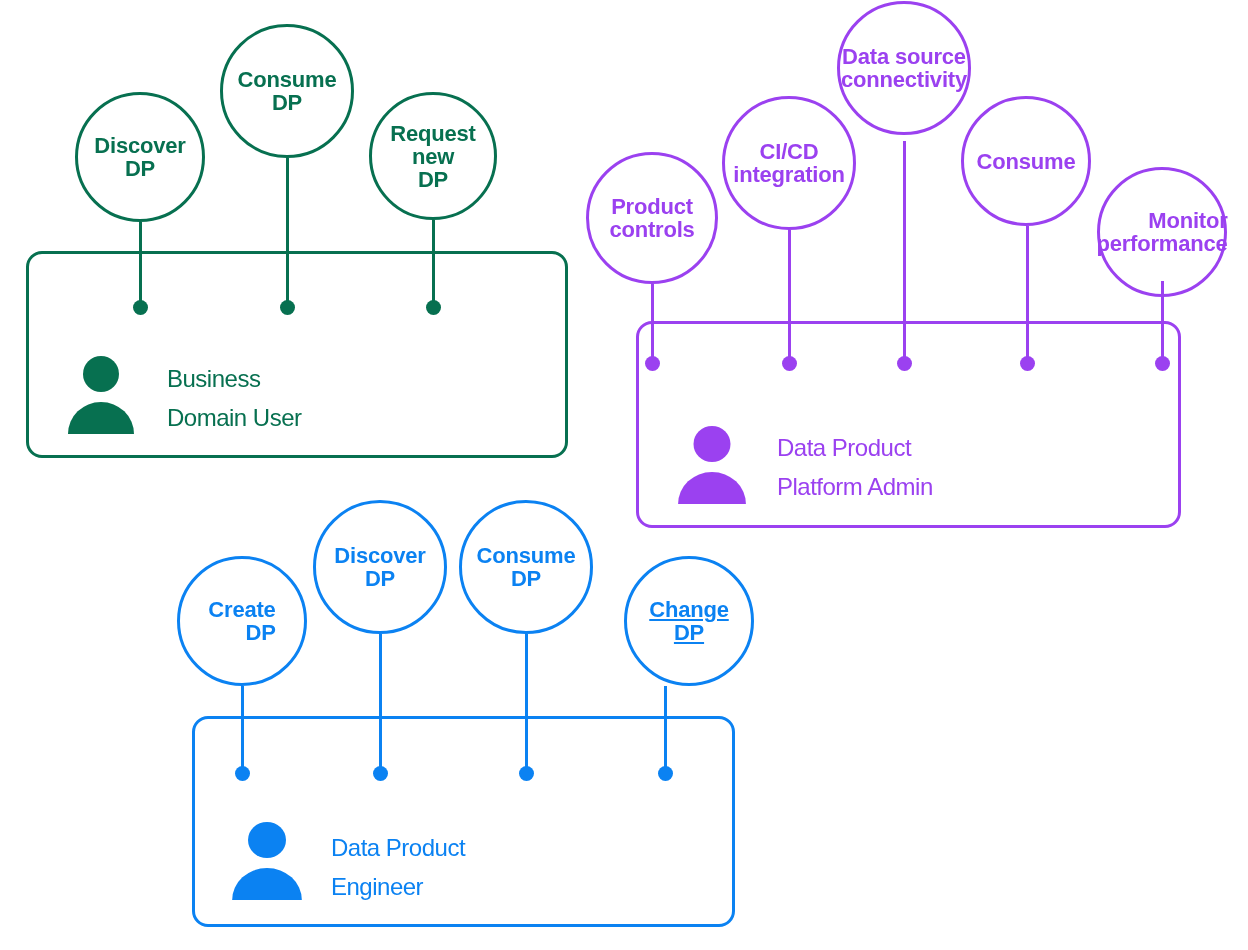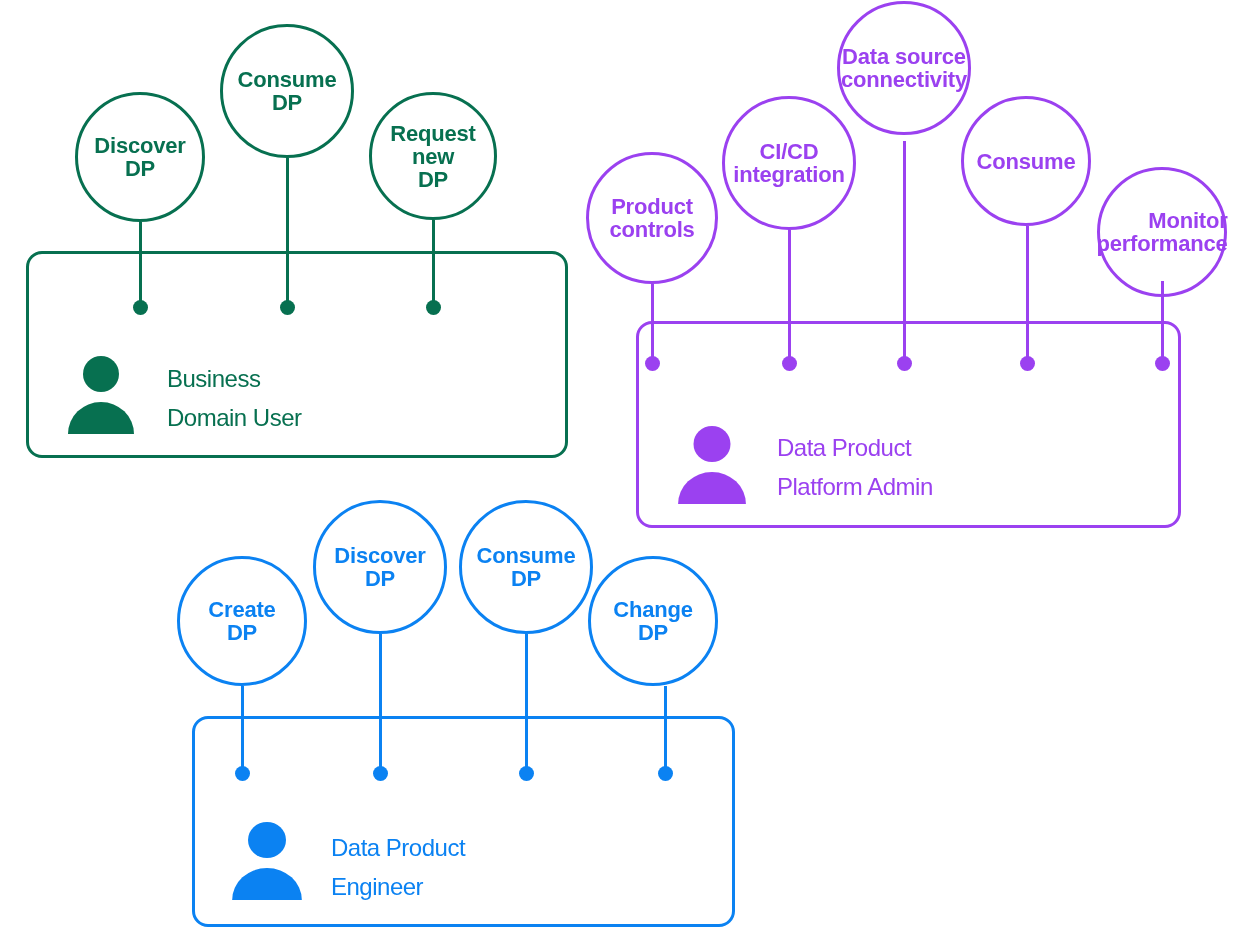--- a/index.html
+++ b/index.html
@@ -134,27 +134,27 @@
     <div class="vline c-blue" style="left:524.5px;top:634px;height:139px;"></div>
     <div class="vline c-blue" style="left:663.5px;top:686px;height:87px;"></div>
 
     <div class="rolebox c-blue" style="left:192px;top:716px;width:543px;height:211px;"></div>
 
     <div class="dot c-blue" style="left:234.5px;top:765.5px;"></div>
     <div class="dot c-blue" style="left:372.5px;top:765.5px;"></div>
     <div class="dot c-blue" style="left:518.5px;top:765.5px;"></div>
     <div class="dot c-blue" style="left:657.5px;top:765.5px;"></div>
 
-    <div class="bubble c-blue" style="left:177px;top:556px;width:130px;height:130px;">Create
+    <div class="bubble c-blue" style="left:177px;top:556px;width:130px;height:130px;text-align:right;">Create
 DP</div>
     <div class="bubble c-blue" style="left:313px;top:500px;width:134px;height:134px;">Discover
 DP</div>
     <div class="bubble c-blue" style="left:459px;top:500px;width:134px;height:134px;">Consume
 DP</div>
-    <div class="bubble c-blue" style="left:588px;top:556px;width:130px;height:130px;">Change
+    <div class="bubble c-blue" style="left:624px;top:556px;width:130px;height:130px;text-decoration:underline;">Change
 DP</div>
 
     <svg class="person c-blue" style="left:229px;top:820px;" width="76" height="80" viewBox="0 0 72 80" preserveAspectRatio="none">
       <circle class="fill" cx="36" cy="20" r="18"></circle>
       <path class="fill" d="M3 80 A33 32 0 0 1 69 80 Z"></path>
     </svg>
 
     <div class="role-title c-blue" style="left:331px;top:828px;">Data Product
 Engineer</div>
   </div>

